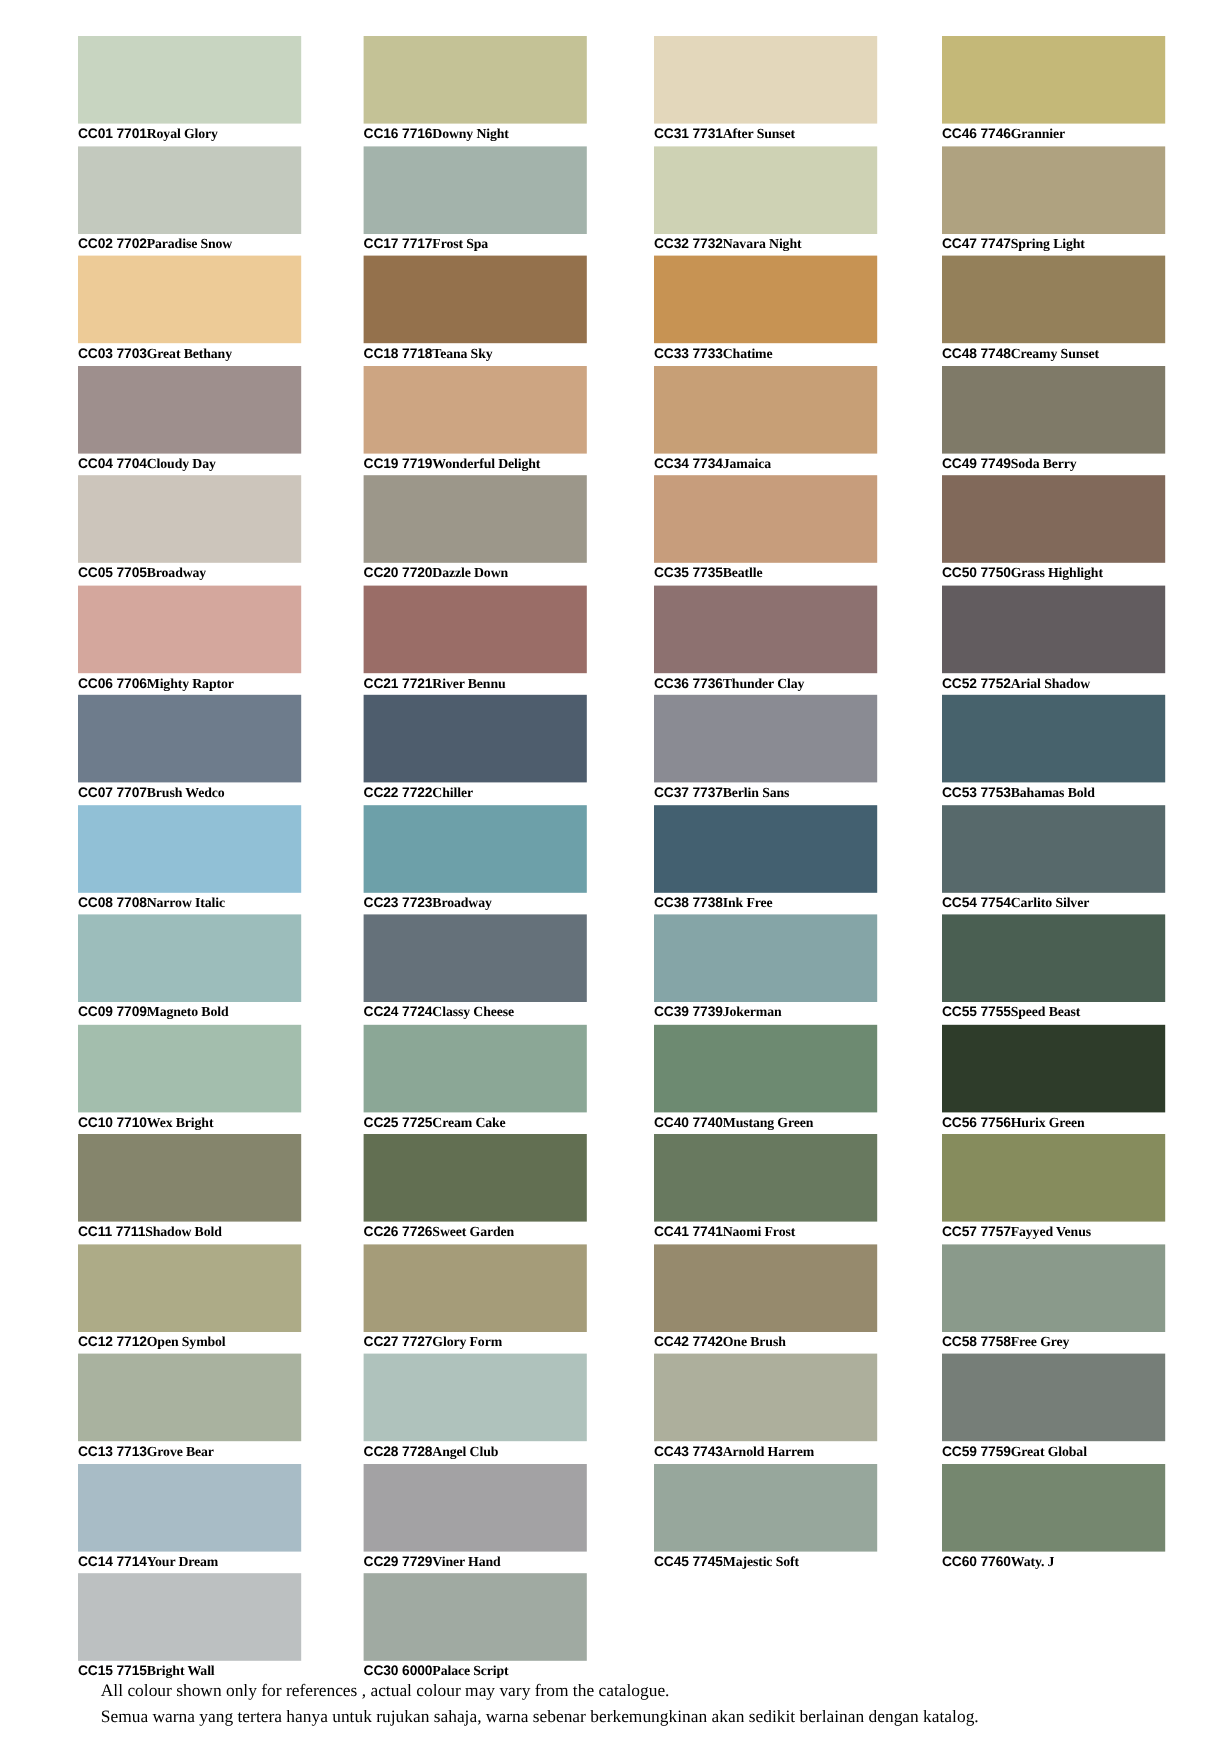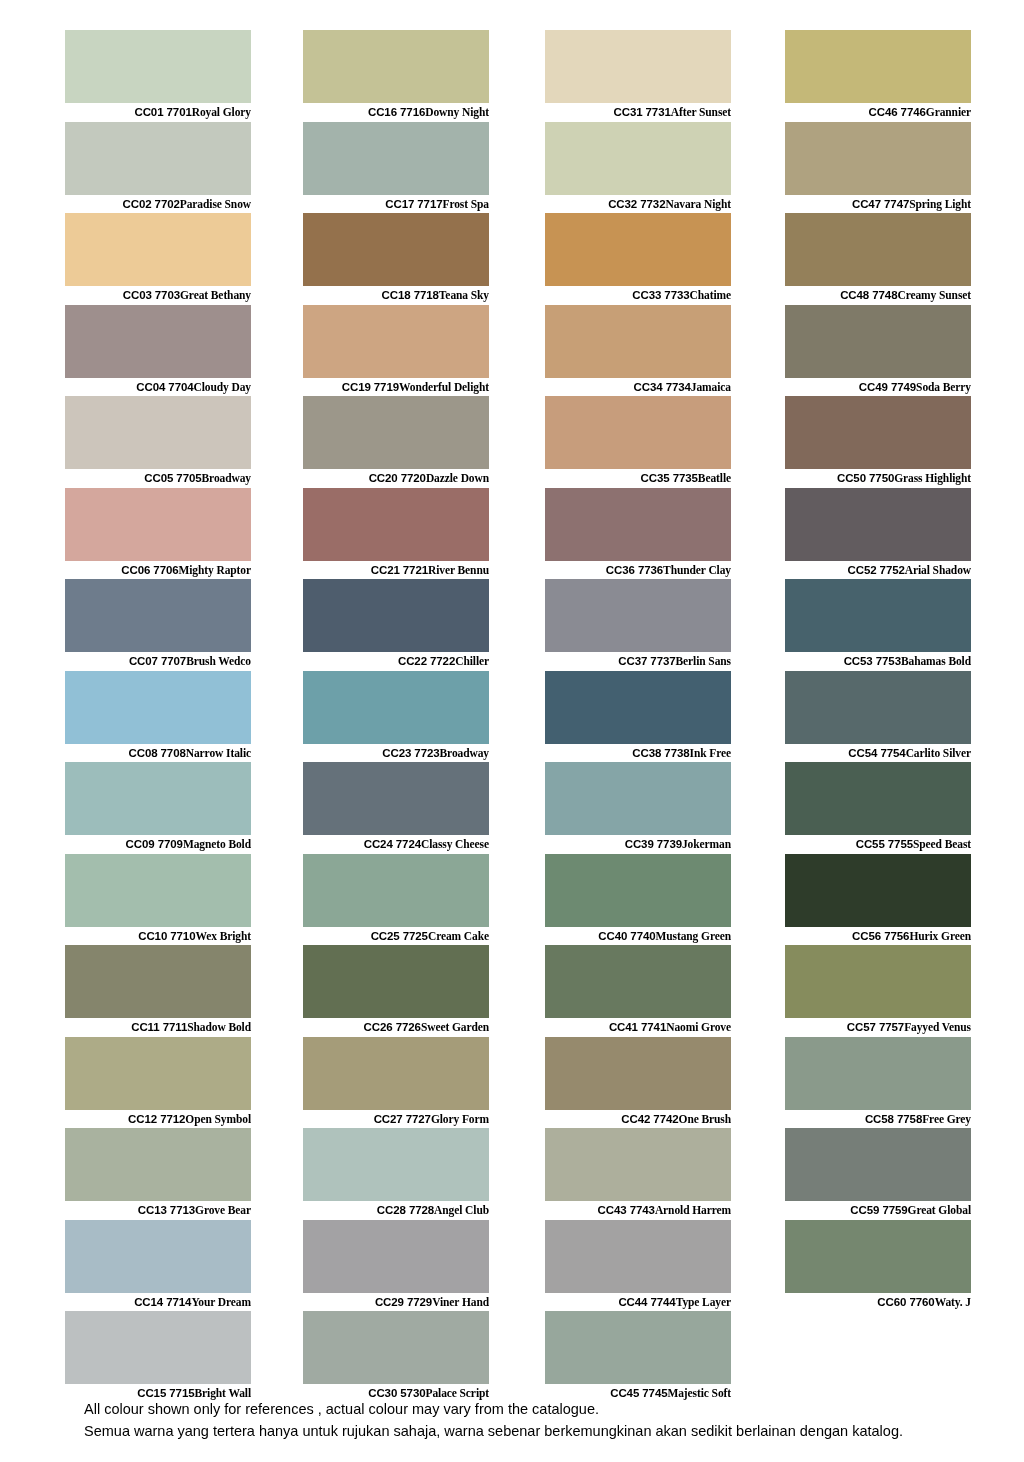--- a/index.html
+++ b/index.html
@@ -55,21 +55,21 @@
   }
 
   .swatch-label {
     position: absolute;
     left: 0;
     top: 73px;
     width: 186px;
     height: 18.5px;
     display: flex;
     align-items: center;
-    justify-content: flex-end;
+    justify-content: flex-start;
     font-family: "Liberation Sans", sans-serif;
     font-size: 11.5px;
     font-weight: bold;
     color: #000000;
     letter-spacing: -0.1px;
     white-space: nowrap;
   }
 
   .swatch-code {
     flex: 0 0 auto;
@@ -80,21 +80,21 @@
     flex: 0 0 auto;
     text-align: right;
     font-family: Liberation Serif, serif;
   }
 
   .footer {
     position: absolute;
     left: 84px;
     top: 1398px;
     width: 900px;
-    font-family: Liberation Sans, sans-serif;
+    font-family: Liberation Serif, serif;
     font-size: 14.5px;
     color: #000000;
     line-height: 1.55;
   }
   .footer-line {
     display: block;
     white-space: nowrap;
   }
 </style>
 </head>
@@ -303,21 +303,21 @@
       <div class="swatch-cell">
         <div class="swatch" style="background: rgb(163, 162, 164);"></div>
         <div class="swatch-label">
           <span class="swatch-code">CC29 7729</span>
           <span class="swatch-name">Viner Hand</span>
         </div>
       </div>
       <div class="swatch-cell">
         <div class="swatch" style="background: rgb(160, 170, 162);"></div>
         <div class="swatch-label">
-          <span class="swatch-code">CC30 5730</span>
+          <span class="swatch-code">CC30 6000</span>
           <span class="swatch-name">Palace Script</span>
         </div>
       </div>
     </div>
     <div class="column col-2" style="top: 30px;">
       <div class="swatch-cell">
         <div class="swatch" style="background: rgb(227, 215, 187);"></div>
         <div class="swatch-label">
           <span class="swatch-code">CC31 7731</span>
           <span class="swatch-name">After Sunset</span>
@@ -383,42 +383,35 @@
         <div class="swatch" style="background: rgb(109, 138, 113);"></div>
         <div class="swatch-label">
           <span class="swatch-code">CC40 7740</span>
           <span class="swatch-name">Mustang Green</span>
         </div>
       </div>
       <div class="swatch-cell">
         <div class="swatch" style="background: rgb(104, 121, 95);"></div>
         <div class="swatch-label">
           <span class="swatch-code">CC41 7741</span>
-          <span class="swatch-name">Naomi Grove</span>
+          <span class="swatch-name">Naomi Frost</span>
         </div>
       </div>
       <div class="swatch-cell">
         <div class="swatch" style="background: rgb(150, 138, 109);"></div>
         <div class="swatch-label">
           <span class="swatch-code">CC42 7742</span>
           <span class="swatch-name">One Brush</span>
         </div>
       </div>
       <div class="swatch-cell">
         <div class="swatch" style="background: rgb(173, 175, 156);"></div>
         <div class="swatch-label">
           <span class="swatch-code">CC43 7743</span>
           <span class="swatch-name">Arnold Harrem</span>
-        </div>
-      </div>
-      <div class="swatch-cell">
-        <div class="swatch" style="background: rgb(163, 162, 162);"></div>
-        <div class="swatch-label">
-          <span class="swatch-code">CC44 7744</span>
-          <span class="swatch-name">Type Layer</span>
         </div>
       </div>
       <div class="swatch-cell">
         <div class="swatch" style="background: rgb(151, 167, 156);"></div>
         <div class="swatch-label">
           <span class="swatch-code">CC45 7745</span>
           <span class="swatch-name">Majestic Soft</span>
         </div>
       </div>
     </div>

